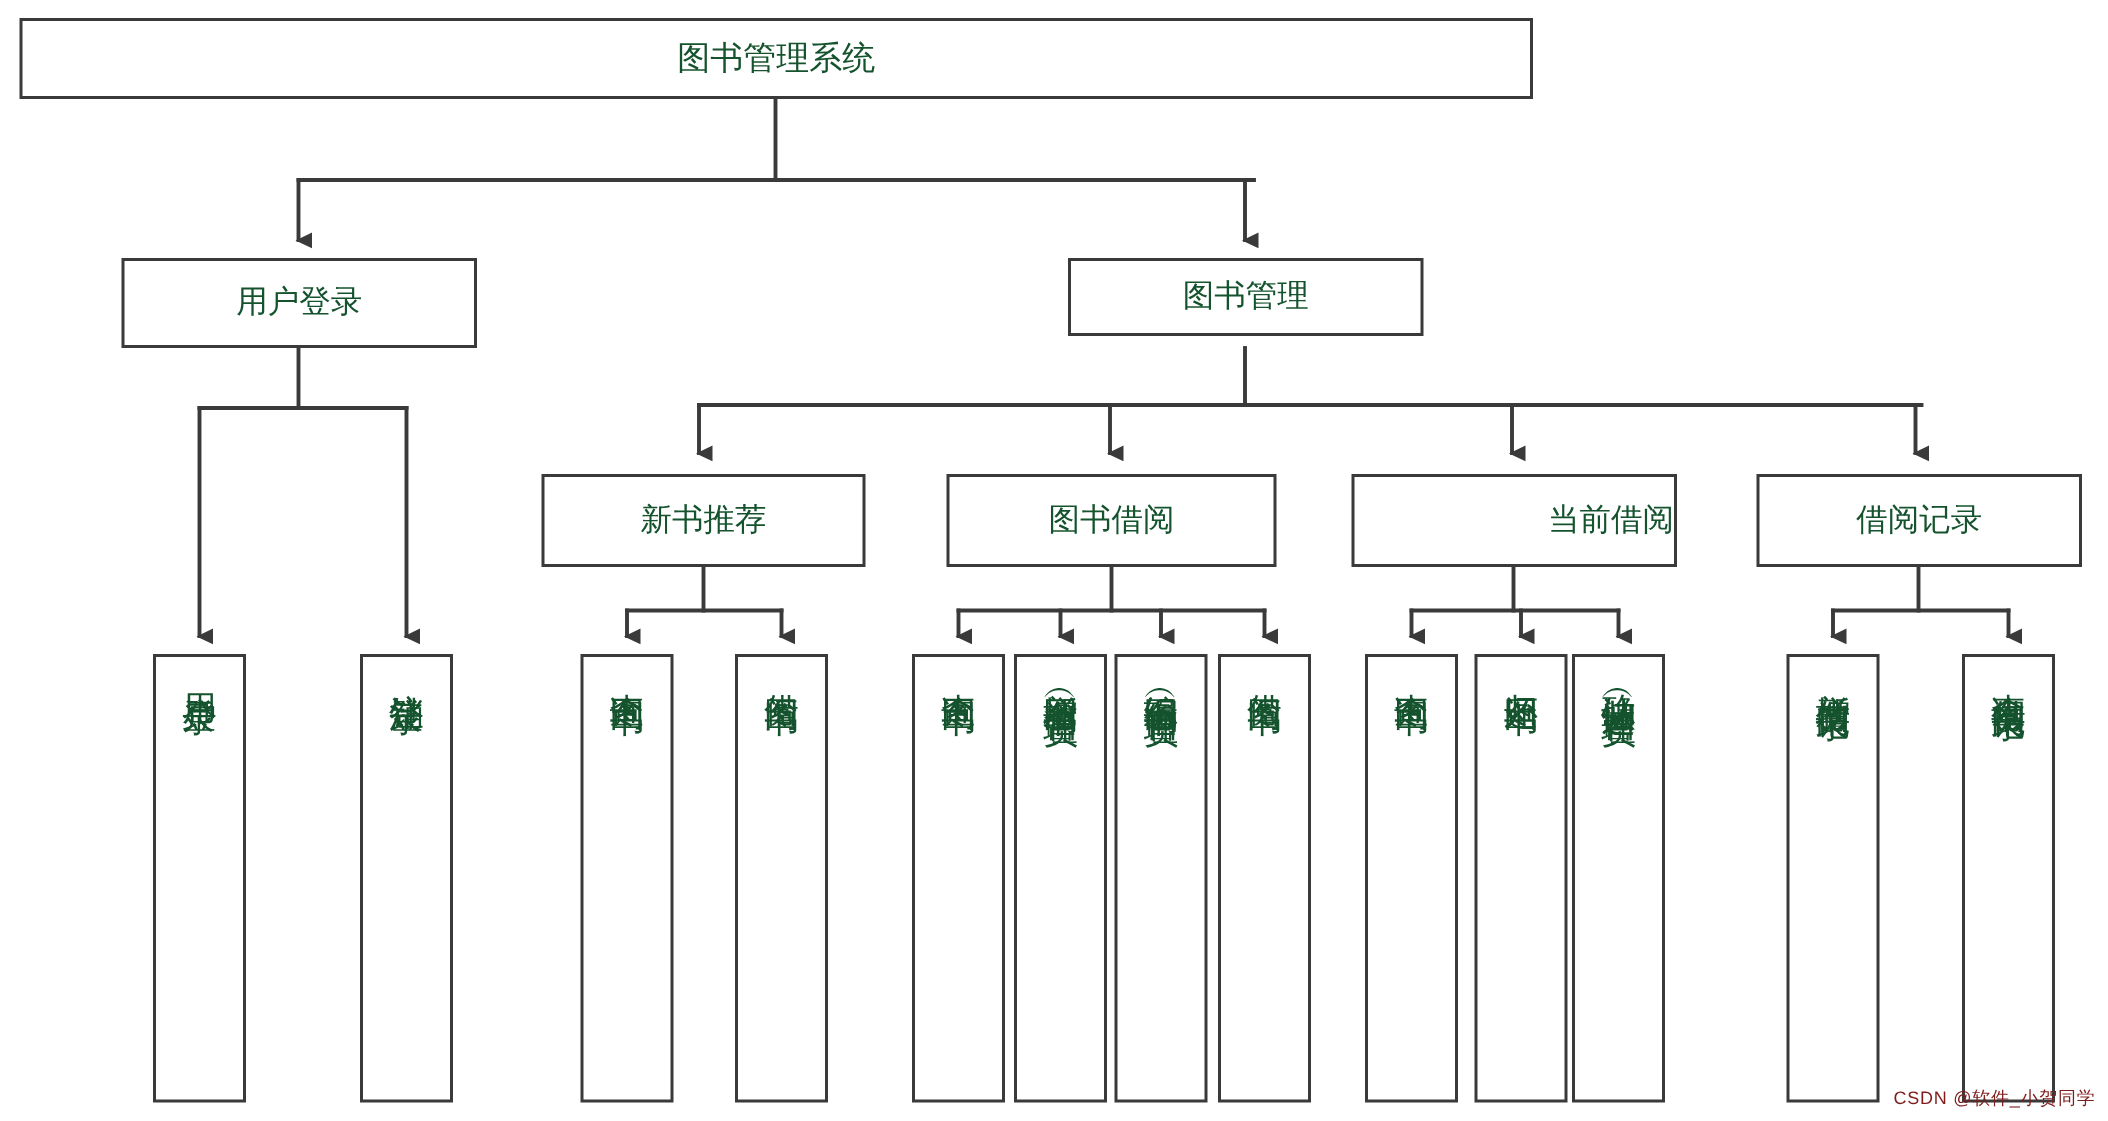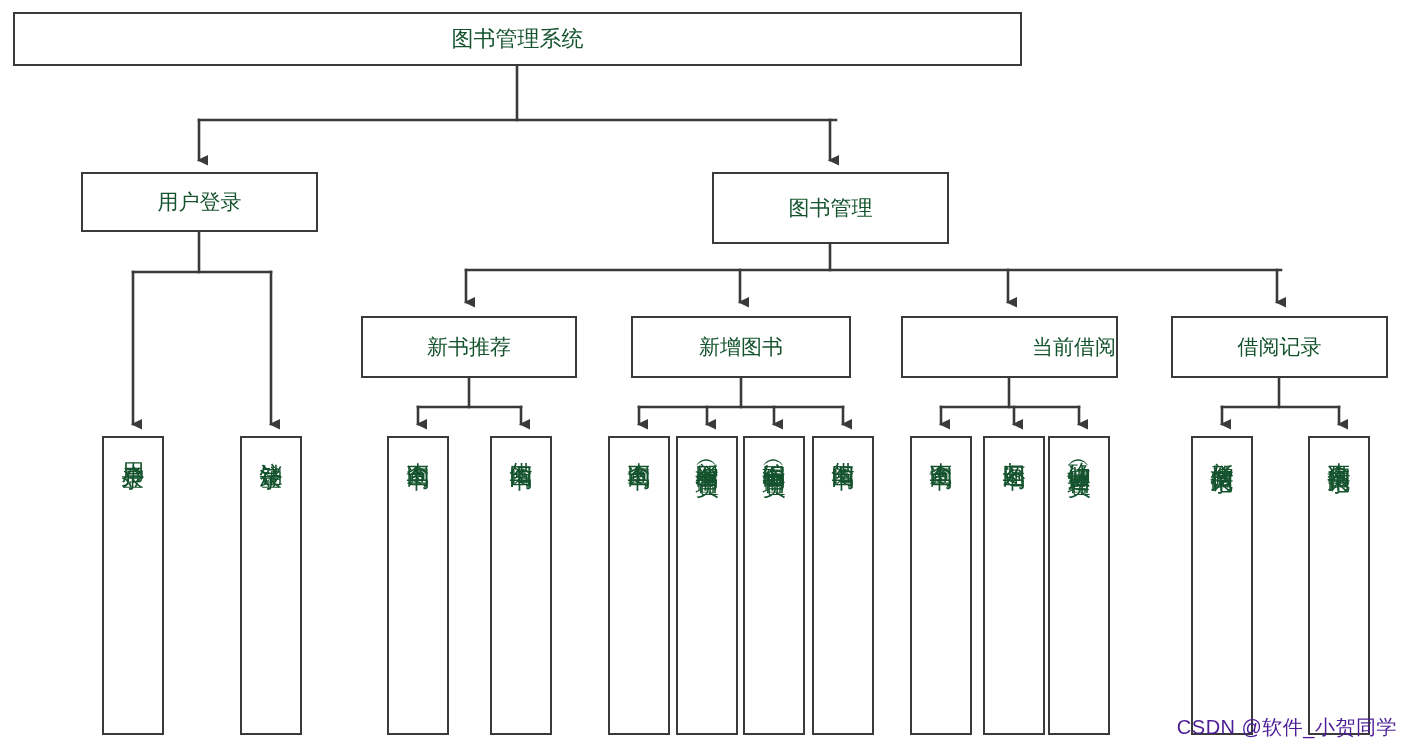--- a/index.html
+++ b/index.html
@@ -59,22 +59,22 @@
     text-orientation: upright;
     font-size: 23px;
     letter-spacing: 2px;
     line-height: 1;
     white-space: nowrap;
   }
   .watermark {
     position: absolute;
     right: 8px;
     bottom: 6px;
-    font-size: 20px;
-    color: #4c1d95;
+    font-size: 12px;
+    color: #7f1d1d;
     letter-spacing: 0.5px;
     white-space: nowrap;
     font-family: "Liberation Sans", "DejaVu Sans", sans-serif;
   }
 </style>
 </head>
 <body>
 
 <div id="diagram-root">
 
@@ -128,29 +128,29 @@
     </g>
   </svg>
 
   <div class="node root horizontal" style="left:13px; top:12px; width:1009px; height:54px;">
     <span class="node-label">图书管理系统</span>
   </div>
 
   <div class="node horizontal" style="left:81px; top:172px; width:237px; height:60px;">
     <span class="node-label">用户登录</span>
   </div>
-  <div class="node horizontal" style="left:712px; top:172px; width:237px; height:72px;">
+  <div class="node horizontal" style="left:712px; top:172px; width:237px; height:52px;">
     <span class="node-label">图书管理</span>
   </div>
 
   <div class="node horizontal" style="left:361px; top:316px; width:216px; height:62px;">
     <span class="node-label">新书推荐</span>
   </div>
   <div class="node horizontal" style="left:631px; top:316px; width:220px; height:62px;">
-    <span class="node-label">新增图书</span>
+    <span class="node-label">图书借阅</span>
   </div>
   <div class="node horizontal" style="left:901px; top:316px; width:217px; height:62px;justify-content:flex-end;">
     <span class="node-label">当前借阅</span>
   </div>
   <div class="node horizontal" style="left:1171px; top:316px; width:217px; height:62px;align-items:center;">
     <span class="node-label">借阅记录</span>
   </div>
 
   <div class="node vertical" style="left:102px; top:436px; width:62px; height:299px;">
     <span class="node-label">用户登录</span>

